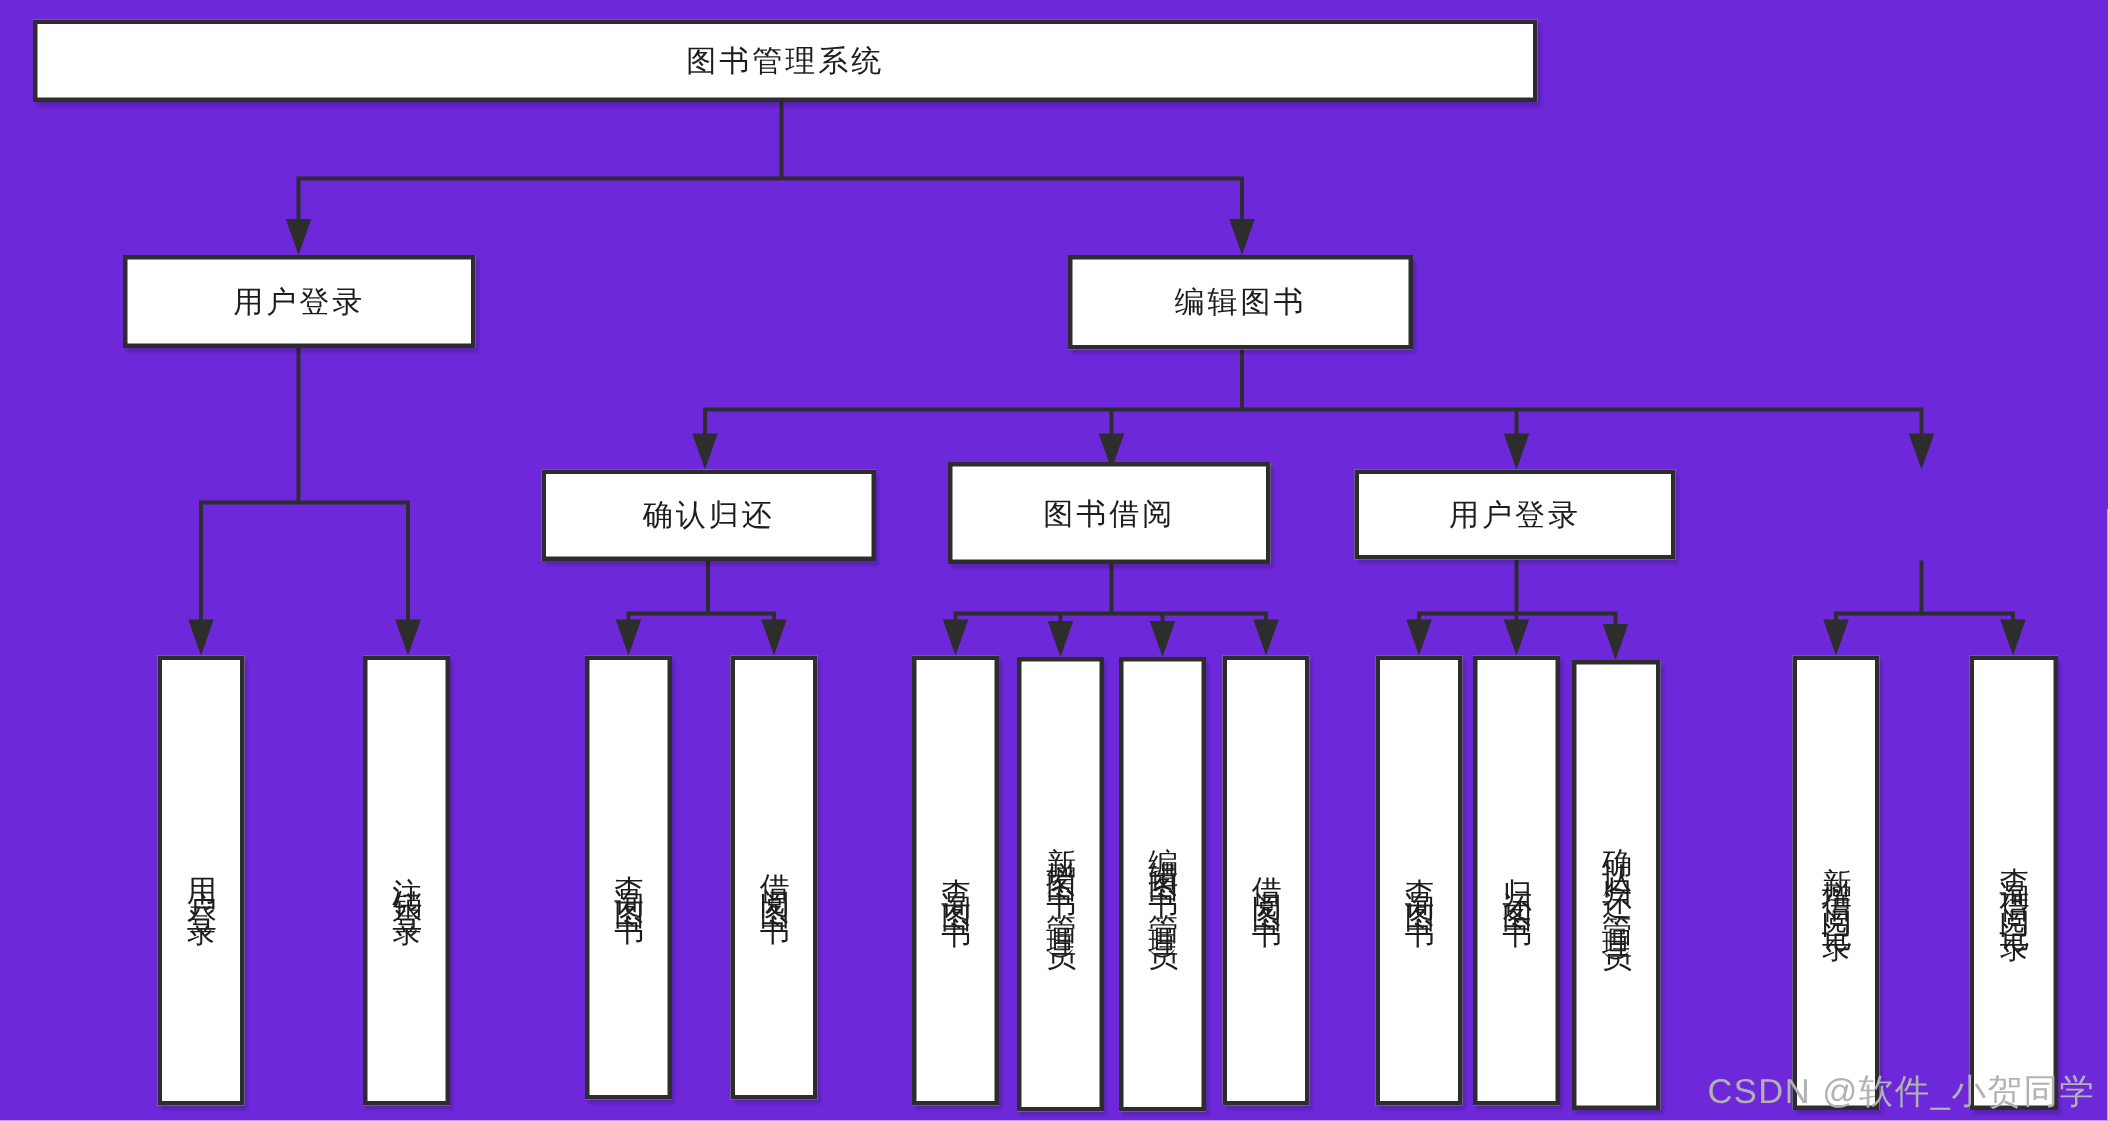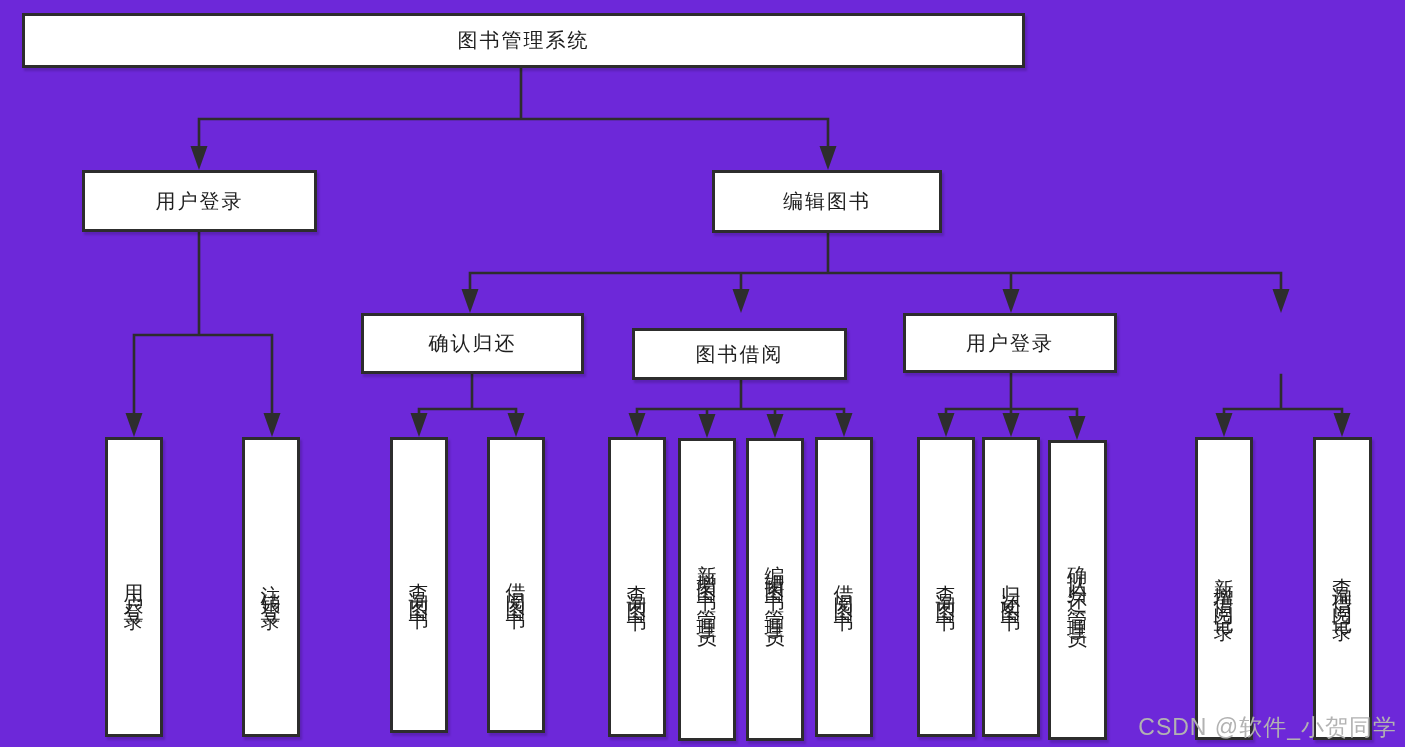--- a/index.html
+++ b/index.html
@@ -70,21 +70,21 @@
   <div class="box" style="left:82px;top:170px;width:235px;height:62px">
     <span class="lbl">用户登录</span>
   </div>
   <div class="box" style="left:712px;top:170px;width:230px;height:63px">
     <span class="lbl">编辑图书</span>
   </div>
 
   <div class="box" style="left:361px;top:313px;width:223px;height:61px">
     <span class="lbl">确认归还</span>
   </div>
-  <div class="box" style="left:632px;top:328px;width:215px;height:52px">
+  <div class="box" style="left:632px;top:308px;width:215px;height:68px">
     <span class="lbl">图书借阅</span>
   </div>
   <div class="box" style="left:903px;top:313px;width:214px;height:60px">
     <span class="lbl">用户登录</span>
   </div>
 
   <div class="box vbox" style="left:105px;top:437px;width:58px;height:300px">
     <span class="lbl">用户登录</span>
   </div>
   <div class="box vbox" style="left:242px;top:437px;width:58px;height:300px">

